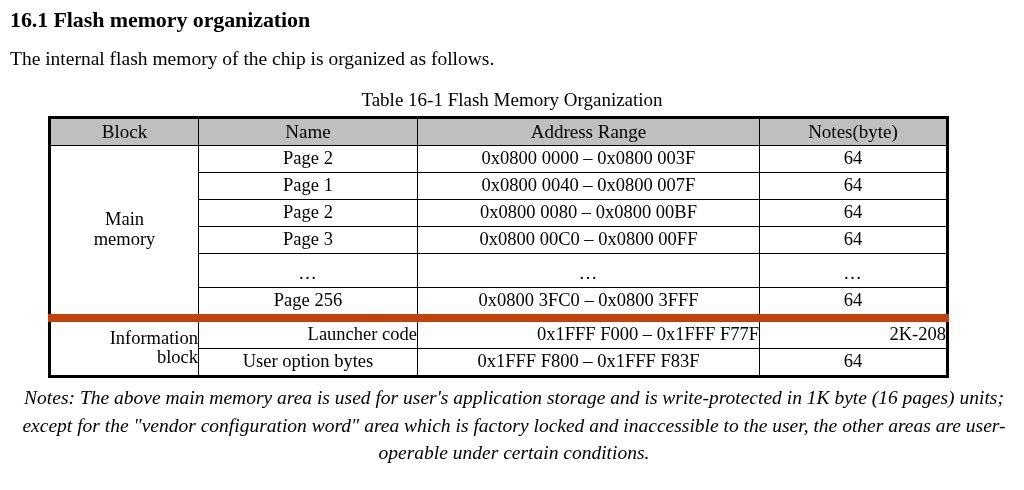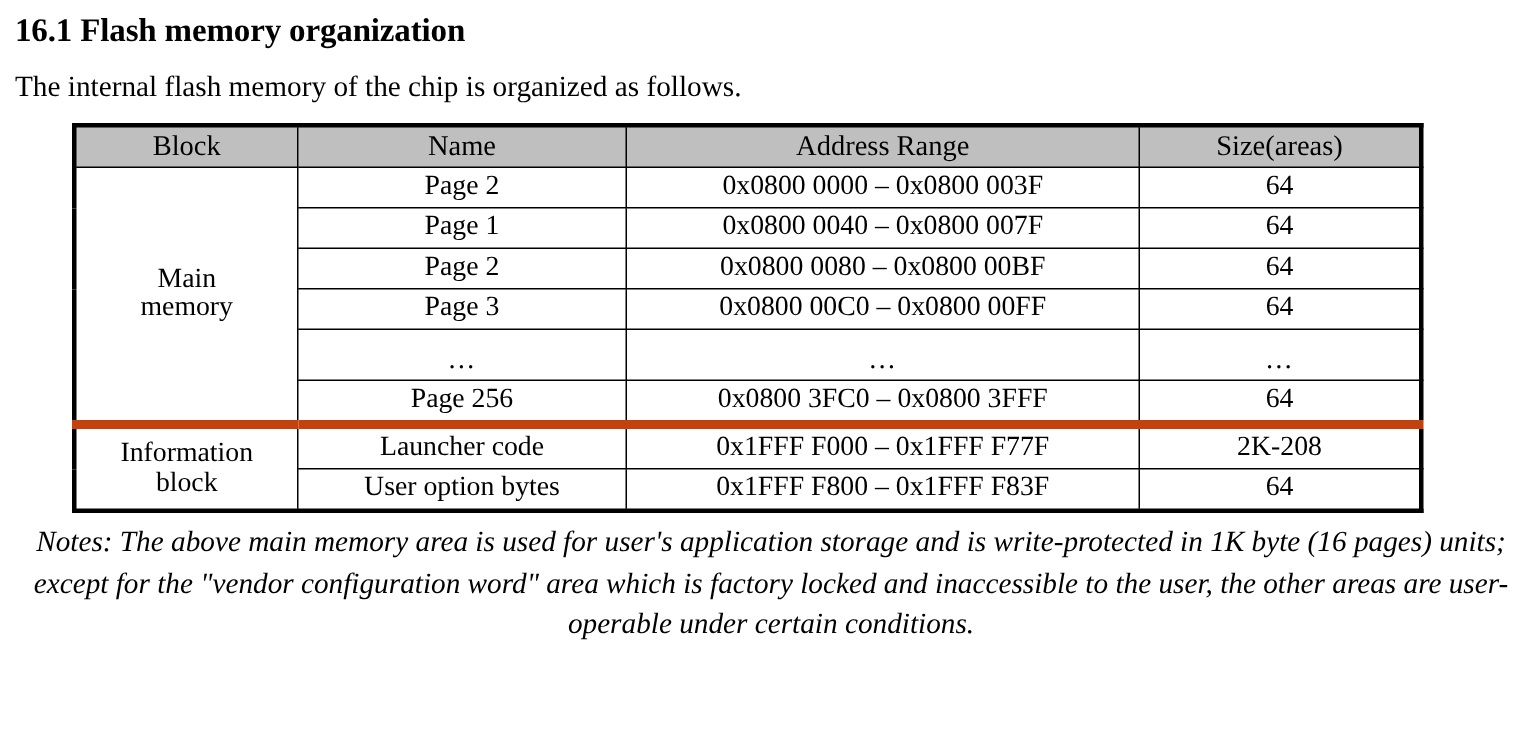--- a/index.html
+++ b/index.html
@@ -27,21 +27,21 @@
     font-size: 22px;
     font-weight: bold;
     letter-spacing: -0.1px;
     margin: 8px 0 0 4px;
     line-height: 1.12;
   }
 
   
   .intro-text {
     font-size: 19.5px;
-    margin: 14px 0 12px 4px;
+    margin: 14px 0 0 4px;
     line-height: 1.2;
   }
 
   
   .table-caption {
     font-size: 19px;
     text-align: center;
     margin: 19px 0 5px 0;
     line-height: 1.15;
   }
@@ -81,21 +81,22 @@
     border-bottom: 3px solid #000;
     font-size: 19px;
   }
   
   td.block-cell {
     border-right: 2px solid #000;
   }
   td.block-cell .block-line { display: block; }
   
   tr.section-start > td {
-    border-top: 6px solid #c2410c;
+    border-top: 8px solid #c2410c;
+    text-align: right;
   }
   
   tr.ellipsis-row > td {
     height: 30px;
     vertical-align: bottom;
     padding-bottom: 3px;
     letter-spacing: 1px;
   }
 
   
@@ -110,35 +111,36 @@
 </style>
 </head>
 <body>
 
 <div class="page">
 
   <h1 class="section-heading">16.1 Flash memory organization</h1>
 
   <p class="intro-text">The internal flash memory of the chip is organized as follows.</p>
 
+  <div class="table-caption">Table 16-1 Flash Memory Organization</div>
 
   <div class="table-wrap">
     <table class="flash-table">
       <colgroup>
         <col class="c-block">
           <col class="c-name">
           <col class="c-addr">
           <col class="c-size">
       </colgroup>
       <thead>
         <tr>
           <th>Block</th>
           <th>Name</th>
           <th>Address Range</th>
-          <th>Size(areas)</th>
+          <th>Notes(byte)</th>
         </tr>
       </thead>
       <tbody>
 
         <tr>
           <td class="block-cell" rowspan="6">
             <span class="block-line">Main</span>
             <span class="block-line">memory</span>
           </td>
           <td>Page 2</td>

